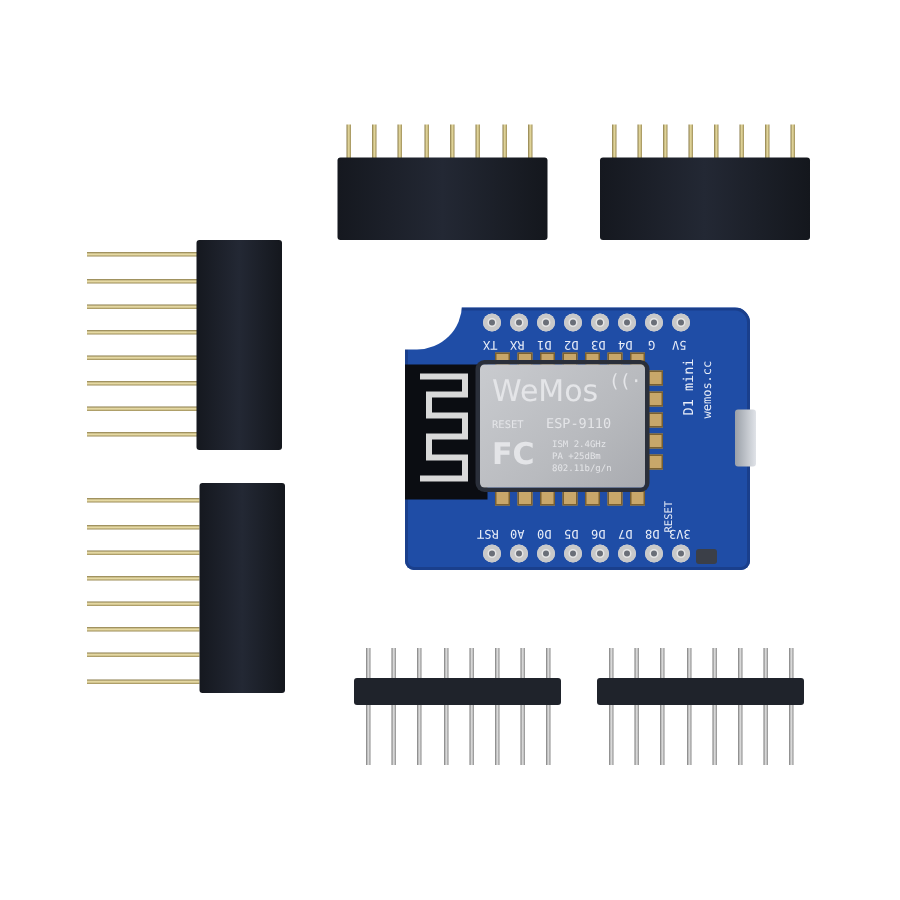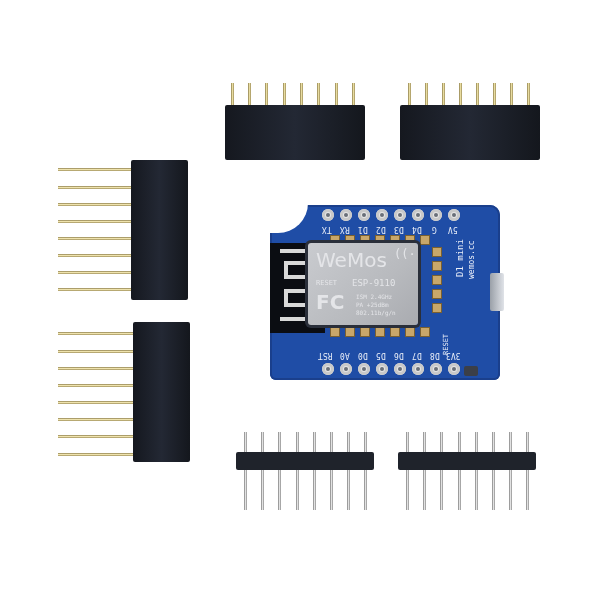--- a/index.html
+++ b/index.html
@@ -13,21 +13,21 @@
   
   #board{position:absolute;left:270px;top:205px;width:230px;height:175px;background:#1f4da6;border-radius:10px 10px 6px 6px;
     box-shadow:inset 0 0 0 2px #1a3f8c;}
   #board:before{content:"";position:absolute;left:-2px;top:-2px;width:40px;height:30px;background:#fff;border-bottom-right-radius:30px;}
   .pad{position:absolute;width:12px;height:12px;border-radius:50%;background:#e6e6e6;box-shadow:inset 0 0 0 3px #c9c9c9;}
   .pad:after{content:"";position:absolute;left:4px;top:4px;width:4px;height:4px;border-radius:50%;background:#6a6f78;}
   .silk{position:absolute;color:#e9eef8;font-size:8px;line-height:8px;letter-spacing:0;}
   .rot180{transform:rotate(180deg);}
   #antenna{position:absolute;left:0;top:38px;width:55px;height:90px;background:#0b0d12;}
   #antenna svg{position:absolute;left:0;top:0;}
-  #shield{position:absolute;left:38px;top:38px;width:110px;height:82px;background:linear-gradient(135deg,#c9cbcf,#b8babe 60%,#a9abb0);border-radius:3px;box-shadow:0 0 0 3px #2a2f3a;}
+  #shield{position:absolute;left:50px;top:38px;width:110px;height:82px;background:linear-gradient(135deg,#c9cbcf,#b8babe 60%,#a9abb0);border-radius:3px;box-shadow:0 0 0 3px #2a2f3a;}
   .castel{position:absolute;width:8px;height:8px;background:#c8a76a;border:1px solid #7a6030;}
   .shield-text{position:absolute;color:#e4e5e8;font-size:7px;line-height:8px;}
   #usb{position:absolute;right:-4px;top:68px;width:14px;height:38px;background:linear-gradient(90deg,#9aa0a8,#e0e3e8);border-radius:2px;}
   #resetbtn{position:absolute;right:22px;bottom:4px;width:14px;height:10px;background:#3b3f48;border-radius:2px;}
 </style>
 </head>
 <body>
 
 <div id="stage">
 

